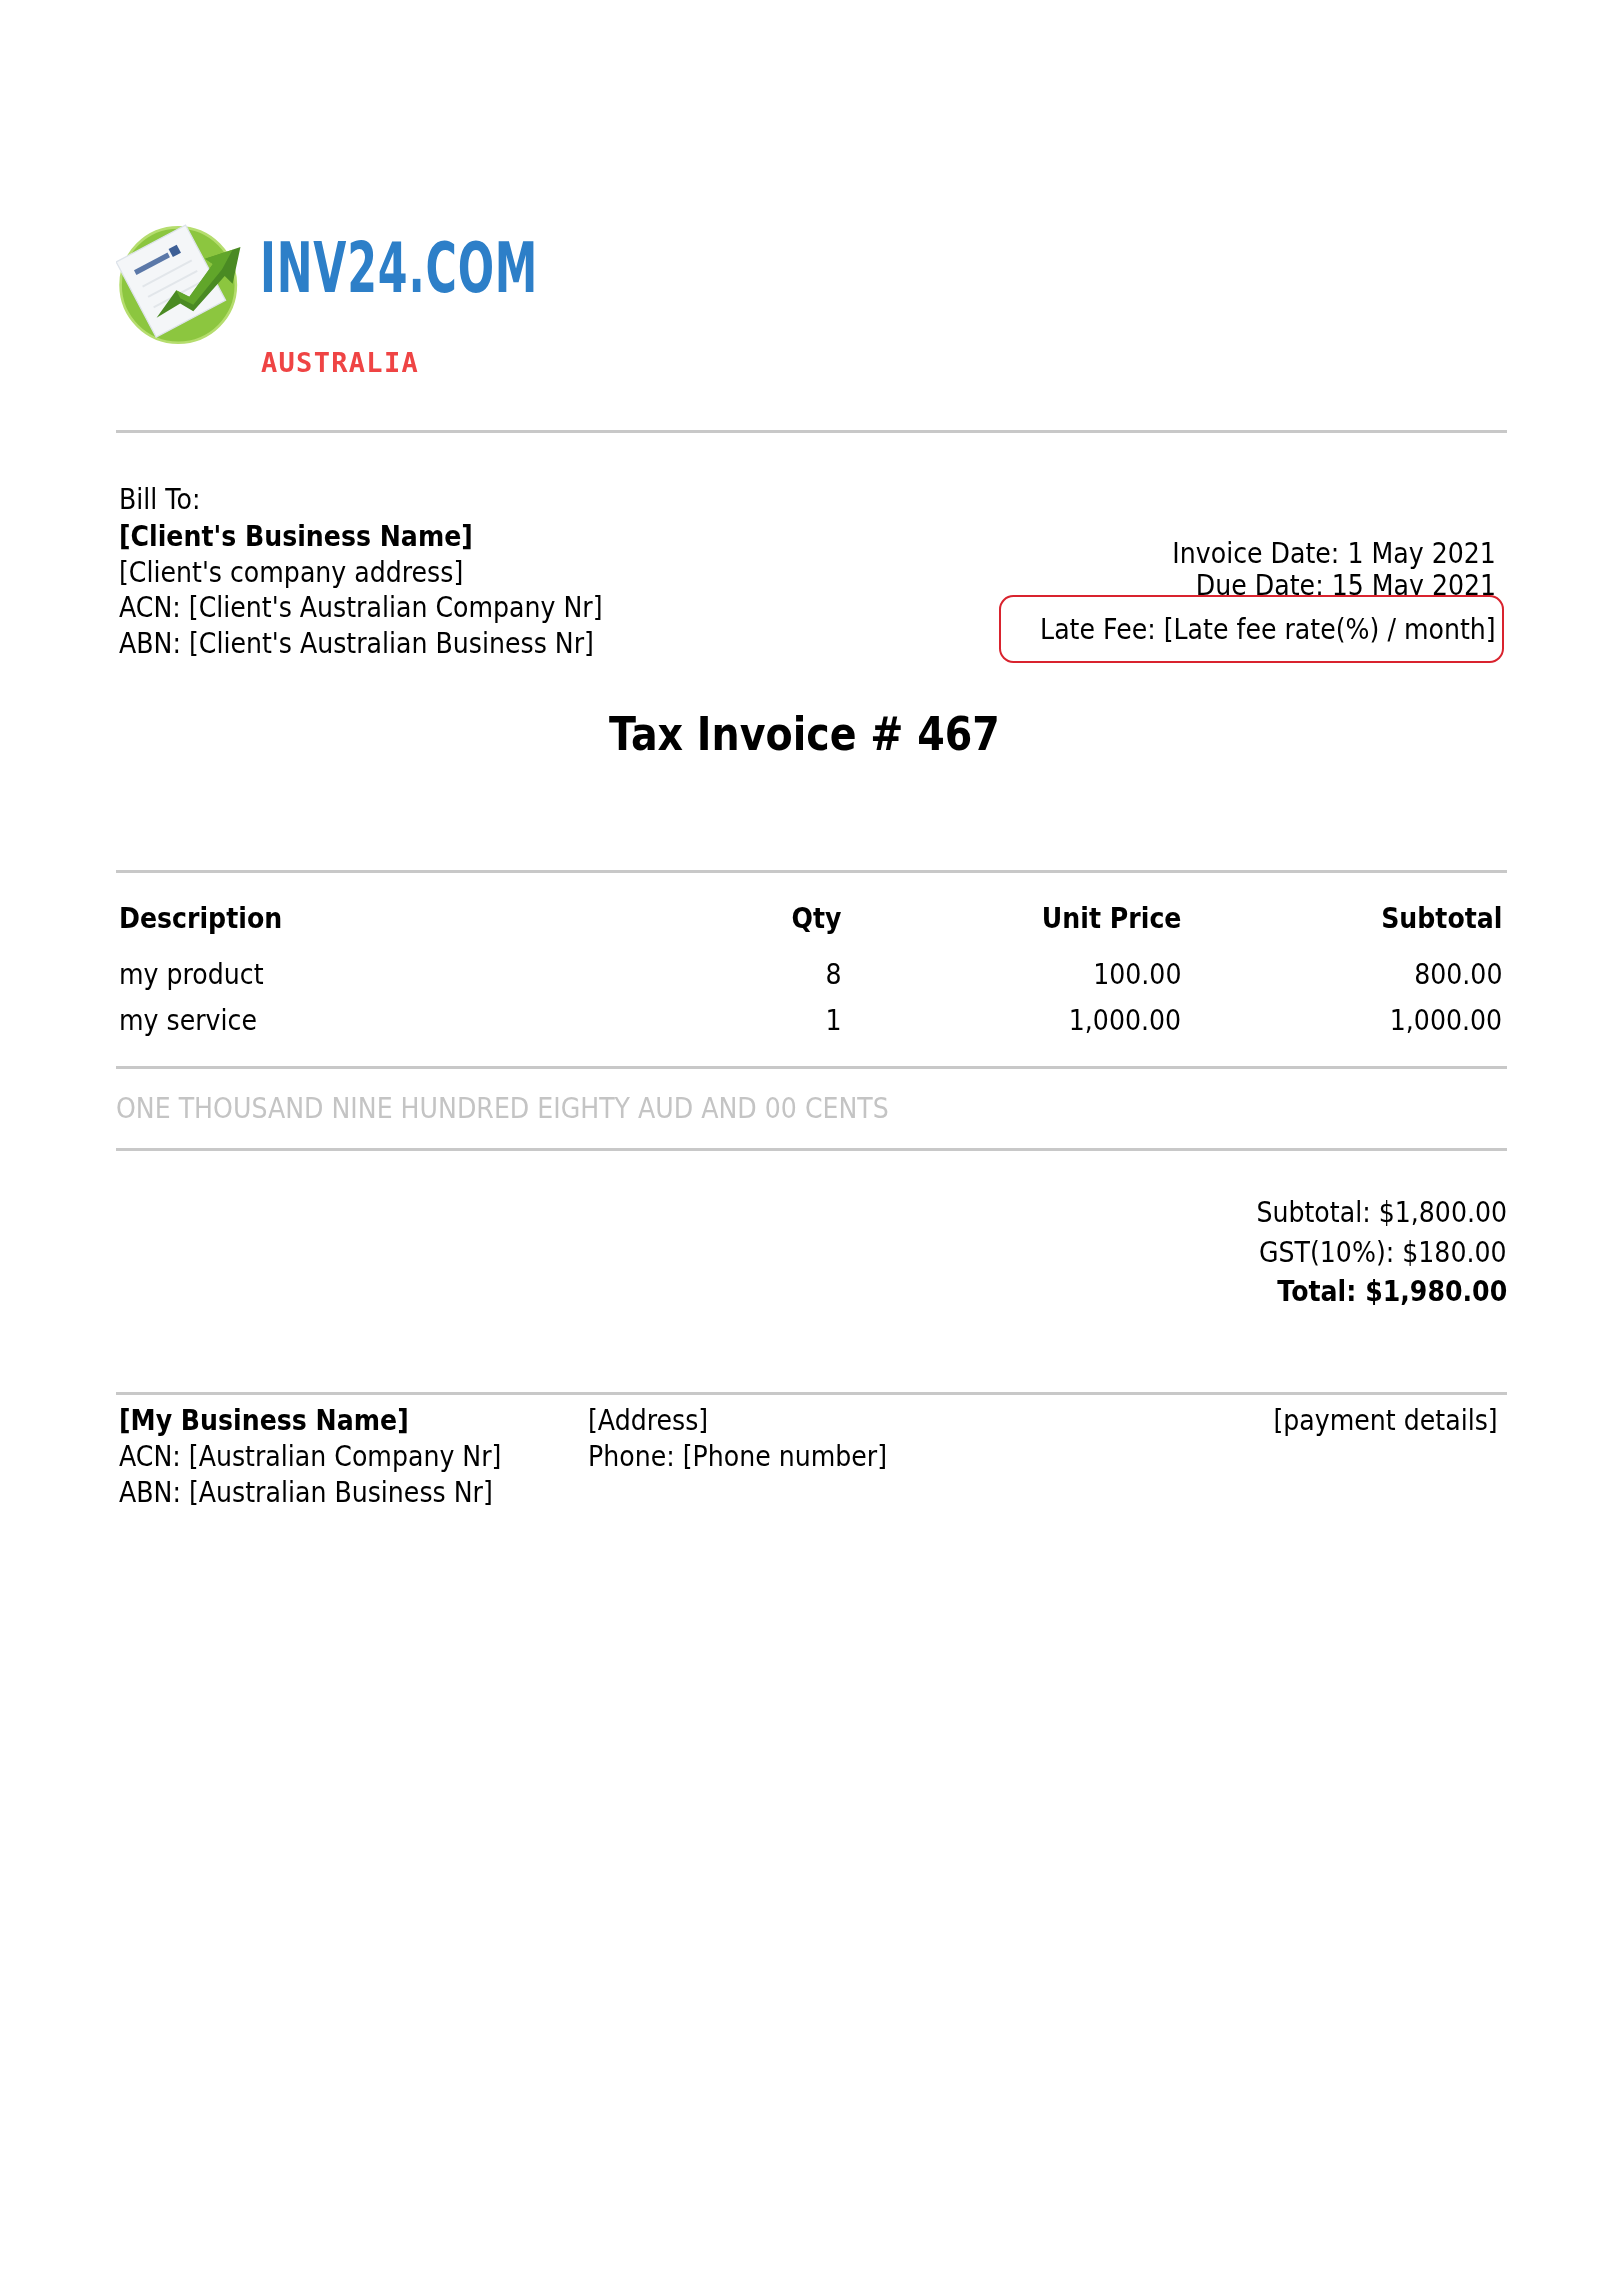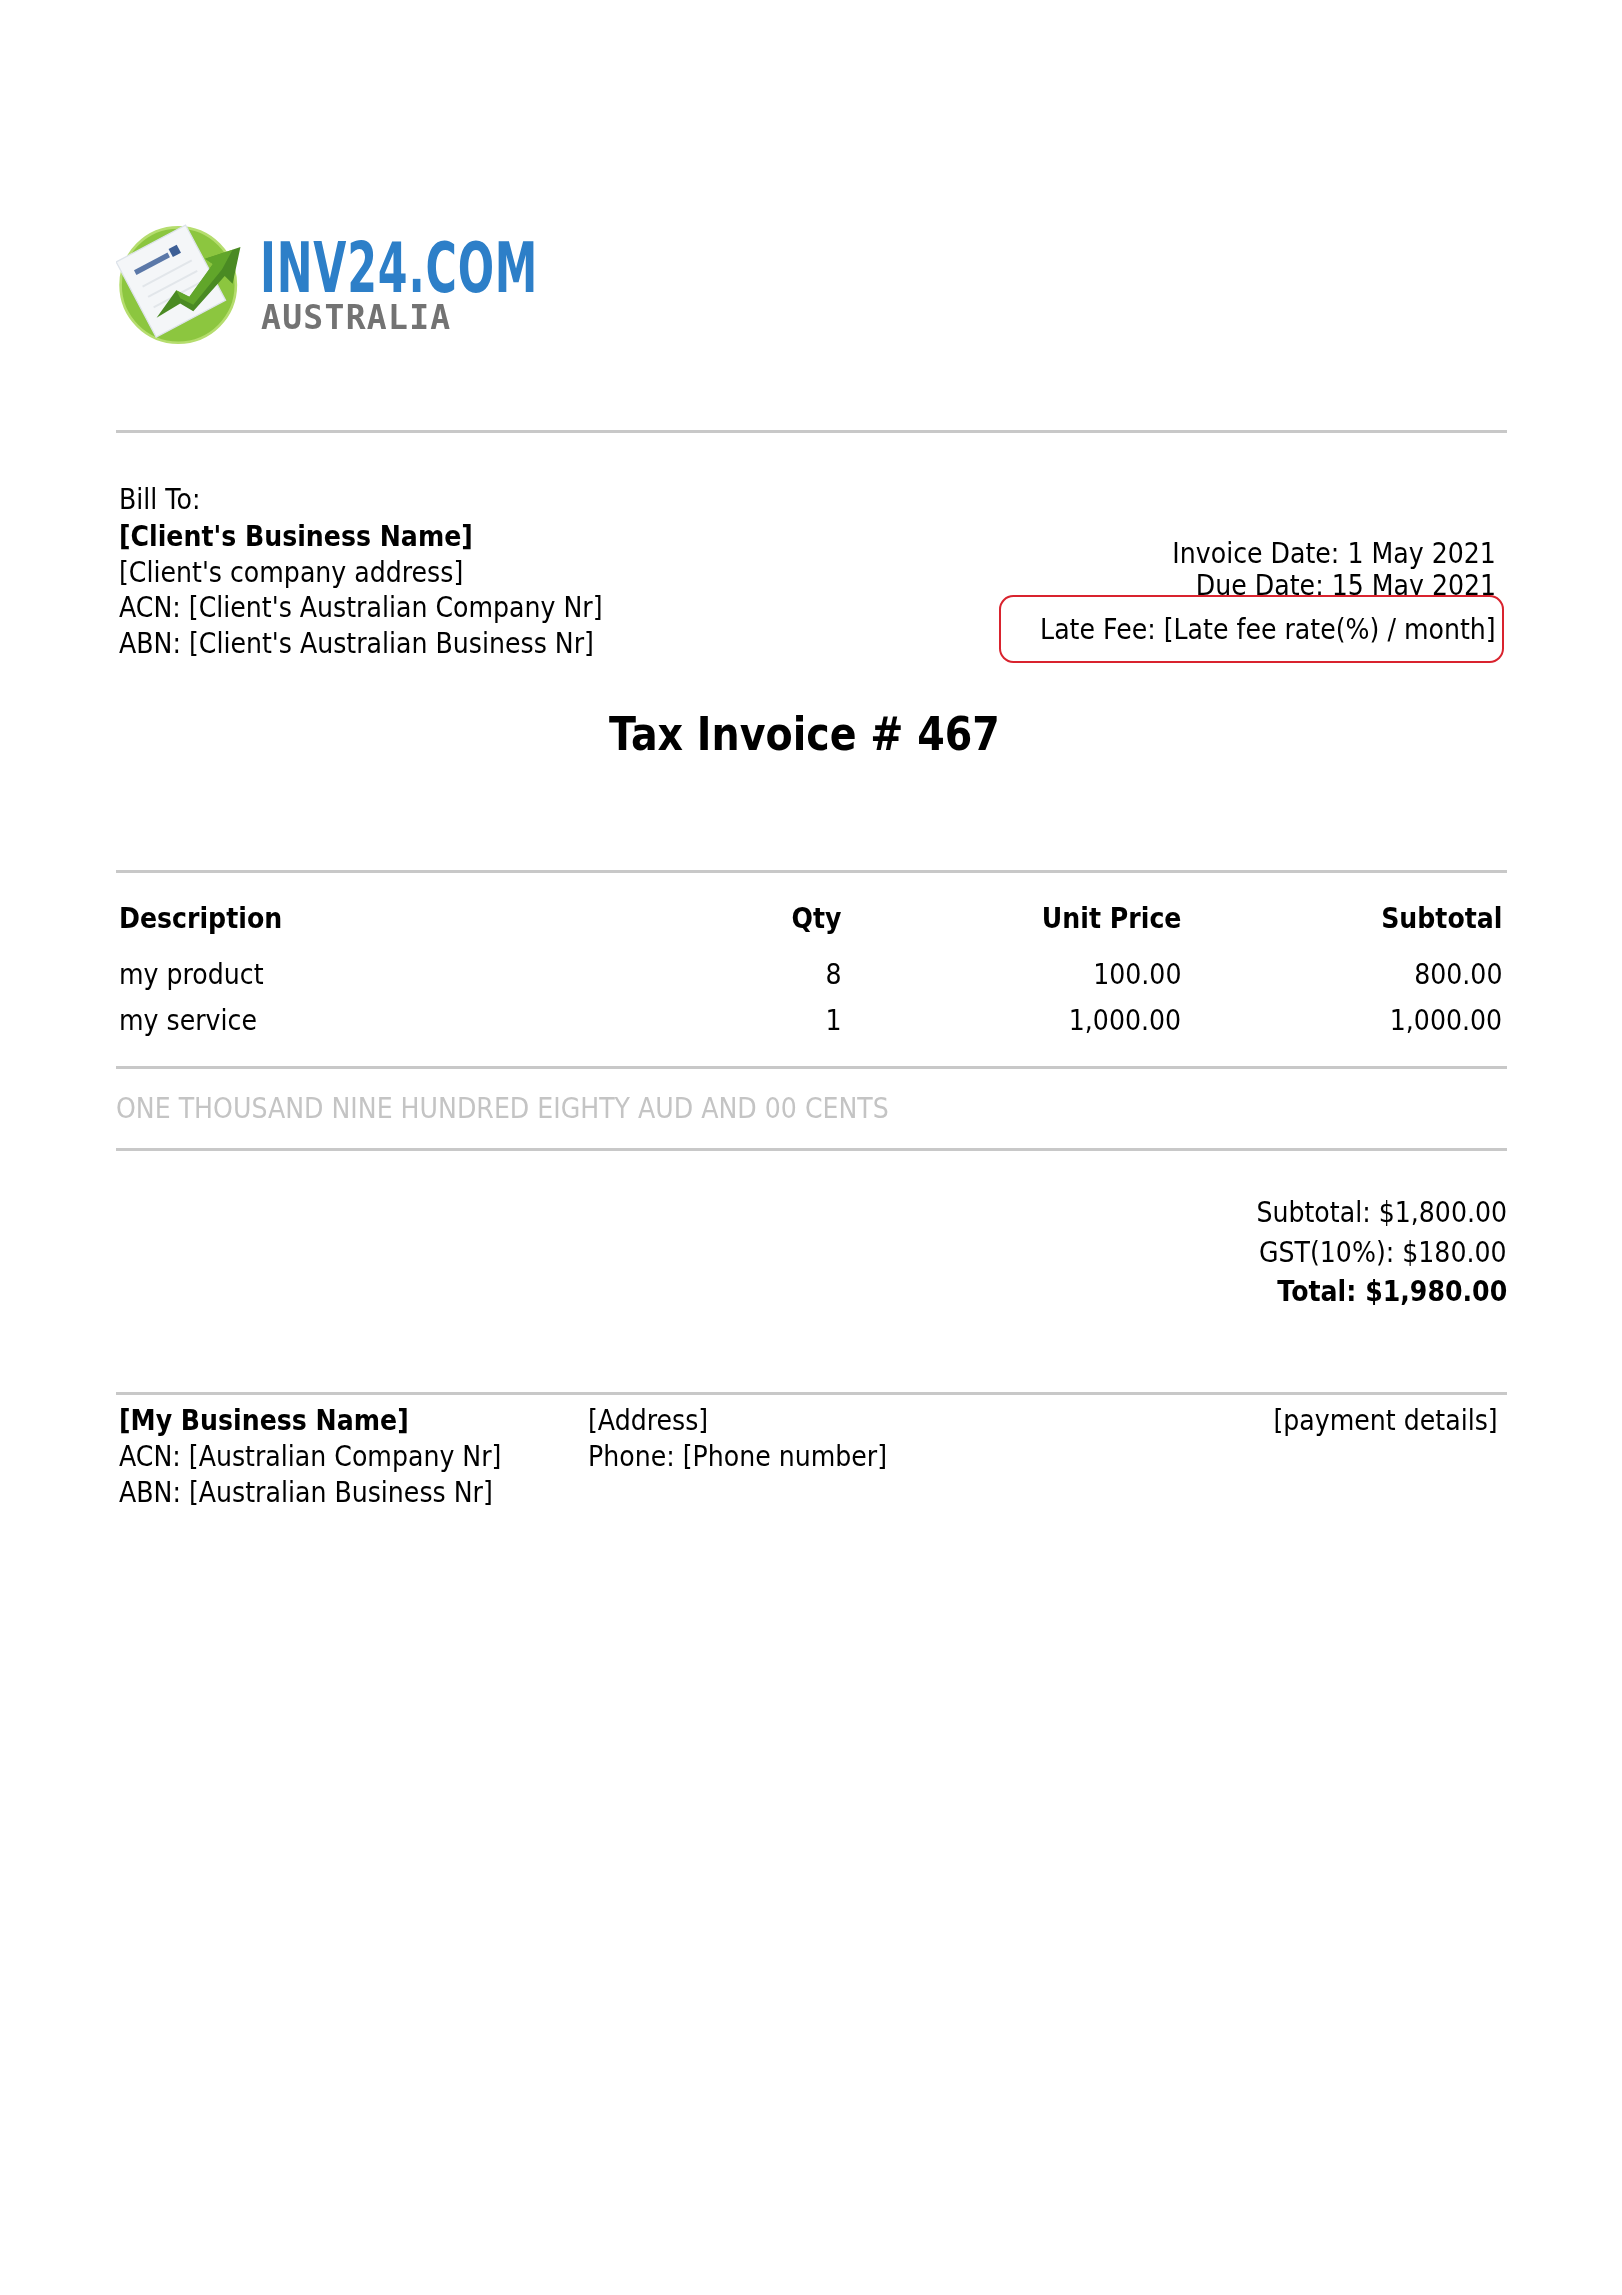--- a/index.html
+++ b/index.html
@@ -6,22 +6,22 @@
   body { width: 1623px; height: 2295px; position: relative; overflow: hidden;
          font-family: "DejaVu Sans", sans-serif; color: #000; }
   .abs { position: absolute; white-space: nowrap; }
   .txt { font-size: 29px; line-height: 36px; height: 36px; }
   .l { transform-origin: left center; transform: scaleX(0.87); }
   .r { transform-origin: right center; transform: scaleX(0.87); text-align: right; }
   .b { font-weight: bold; }
   .rule { position: absolute; height: 2.6px; background: #c8c8c8; left: 116px; width: 1391px; }
   .logo-text-main { font-family: "DejaVu Sans", sans-serif; font-weight: bold; font-size: 69px;
                     line-height: 59px; color: #2d7fc8; transform-origin: left top; transform: scaleX(0.62); letter-spacing: 1.3px; }
-  .logo-text-sub { font-family: "DejaVu Sans Mono", monospace; font-weight: bold; font-size: 33px;
-                   line-height: 26px; color: #737373; transform-origin: left top; transform: scaleX(1.0); letter-spacing: 1.3px; }
+  .logo-text-sub { font-family: "DejaVu Sans Mono", monospace; font-weight: bold; font-size: 27px;
+                   line-height: 26px; color: #ef4444; transform-origin: left top; transform: scaleX(1.0); letter-spacing: 1.3px; margin-top: 45px; }
   .late-box { position: absolute; left: 999px; top: 595px; width: 1504px; height: 68px;
               box-sizing: border-box; border: 2.6px solid #d9232e; border-radius: 14.4px; }
   .words { color: #c4c4c4; }
 </style>
 </head>
 <body>
 
 <div class="abs" style="left:116px; top:213px; width:393px; height:131px;">
   <svg class="abs" style="left:0; top:0;" width="131" height="131" viewBox="0 0 200 200">
     <circle cx="95" cy="110" r="88" fill="#8cc63f"></circle>

